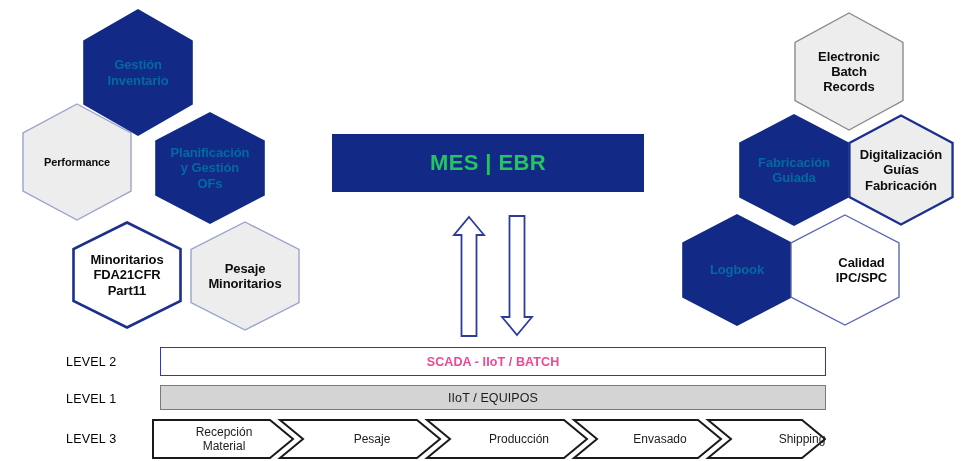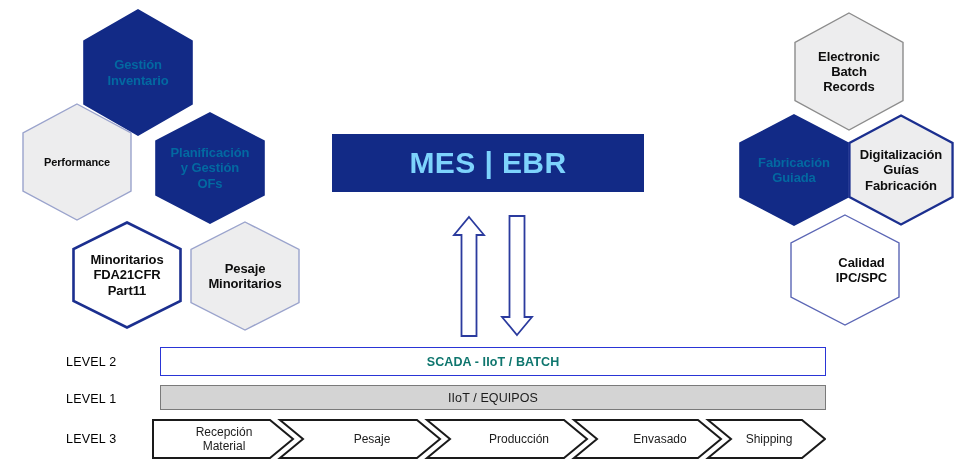--- a/index.html
+++ b/index.html
@@ -48,23 +48,23 @@
 
   
   #mes-box {
     position: absolute;
     background: #122a86;
     display: flex;
     align-items: center;
     justify-content: center;
   }
   #mes-box .mes-text {
-    color: #7dd3fc;
+    color: #22c55e;
     font-weight: bold;
-    font-size: 30px;
+    font-size: 22px;
     letter-spacing: 0.4px;
   }
 
   
   #arrows {
     position: absolute;
   }
 
   
   .level-label {
@@ -81,21 +81,21 @@
     align-items: center;
     justify-content: center;
   }
   #bar-level2 {
     background: #ffffff;
     border: 1.6px solid #2a35d6;
   }
   #bar-level2 .bar-text {
     font-size: 12.5px;
     font-weight: bold;
-    color: #0f766e;
+    color: #ec4899;
     letter-spacing: 0.1px;
   }
   #bar-level1 {
     background: #d4d4d4;
     border: 1px solid #7a7a7a;
   }
   #bar-level1 .bar-text {
     font-size: 12.5px;
     color: #1c1c1c;
     letter-spacing: 0.1px;
@@ -186,20 +186,26 @@
 
   <div class="hex light" id="hex-digitalizacion" style="left:848px; top:114px; width:106px; height:112px;">
     <svg viewBox="0 0 110 112" preserveAspectRatio="none">
       <polygon points="55,1.5 108.5,29 108.5,83 55,110.5 1.5,83 1.5,29" fill="#ededee" stroke="#1b2f8f" stroke-width="2.4"></polygon>
     </svg>
     <span class="hex-label" style="font-size:13px;">Digitalización
 Guías
 Fabricación</span>
   </div>
 
+  <div class="hex dark" id="hex-logbook" style="left:682px; top:214px; width:110px; height:112px;">
+    <svg viewBox="0 0 110 112" preserveAspectRatio="none">
+      <polygon points="55,1 109,29 109,83 55,111 1,83 1,29" fill="#122a86" stroke="#122a86" stroke-width="1.6"></polygon>
+    </svg>
+    <span class="hex-label" style="font-size:13px;">Logbook</span>
+  </div>
 
   <div class="hex light" id="hex-calidad" style="left:790px; top:214px; width:110px; height:112px;">
     <svg viewBox="0 0 110 112" preserveAspectRatio="none">
       <polygon points="55,1 109,29 109,83 55,111 1,83 1,29" fill="#ffffff" stroke="#5b66b5" stroke-width="1.4"></polygon>
     </svg>
     <span class="hex-label" style="font-size:13px;margin-left:33px;">Calidad
 IPC/SPC</span>
   </div>
 
   <div id="mes-box" style="left:332px; top:134px; width:312px; height:58px;">
@@ -237,16 +243,16 @@
       <polygon points="422,1 546,1 569,20 546,39 422,39 445,20" fill="#ffffff" stroke="#1a1a1a" stroke-width="2"></polygon>
 
       <polygon points="556,1 650,1 673,20 650,39 556,39 579,20" fill="#ffffff" stroke="#1a1a1a" stroke-width="2"></polygon>
     </svg>
 
     <div class="chev-label" style="left:8px;  top:0;  width:128px; height:40px;">Recepción
 Material</div>
     <div class="chev-label" style="left:155px; top:0; width:130px; height:40px;">Pesaje</div>
     <div class="chev-label" style="left:302px; top:0; width:130px; height:40px;">Producción</div>
     <div class="chev-label" style="left:449px; top:0; width:118px; height:40px;">Envasado</div>
-    <div class="chev-label" style="left:573px; top:0; width:88px;  height:40px;">Shipping</div>
+    <div class="chev-label" style="left:606px; top:0; width:88px;  height:40px;">Shipping</div>
   </div>
 
 </div>
 
 </body></html>

